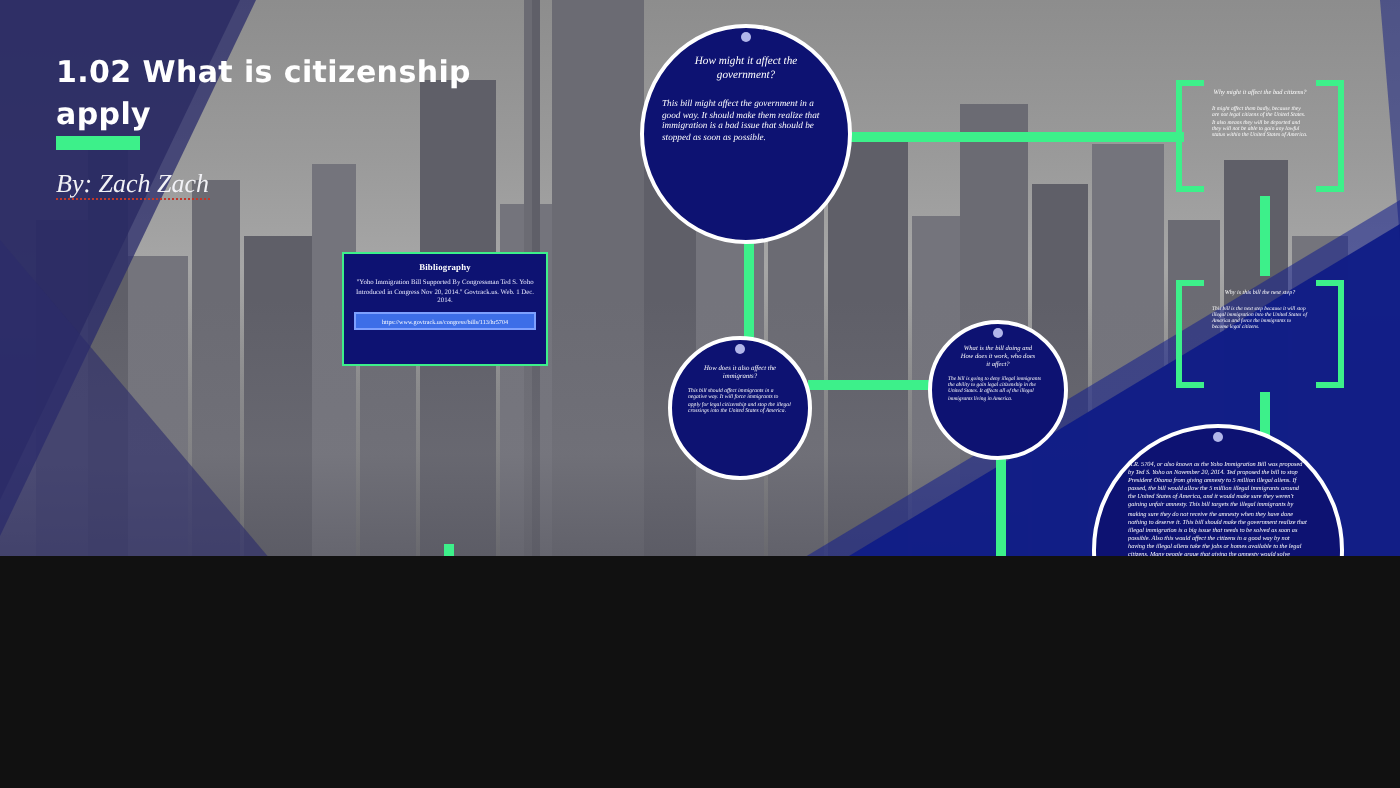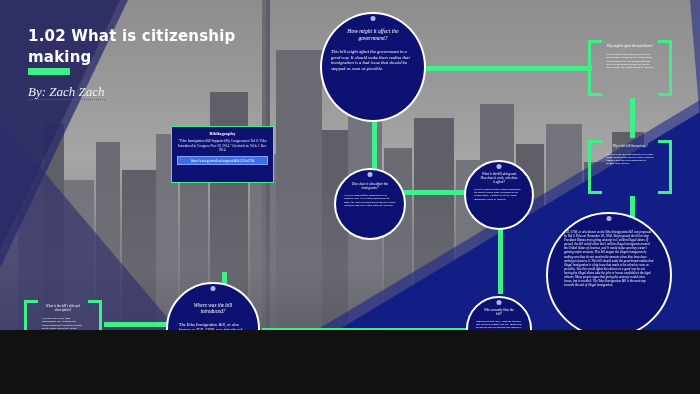--- a/index.html
+++ b/index.html
@@ -1,19 +1,19 @@
 <!DOCTYPE html>
 <html><head>
 <meta charset="utf-8">
 <style>
   * { box-sizing: border-box; margin: 0; padding: 0; }
   html, body { background: #111; }
   .stage {
     position: relative;
-    width: 700px; height: 330px;
+    width: 700px; height: 278px;
     overflow: hidden;
     font-family: "Liberation Serif", serif;
     background: #6e6e6e;
   }
 
   
   .sky {
     position: absolute; inset: 0;
     background: linear-gradient(#8d8d8d 0%, #9a9a9a 28%, #a6a6a6 48%, #8f8f8f 70%, #7a7a7a 100%);
   }
@@ -221,21 +221,21 @@
   <div class="line v" style="left:372px; top:120px; height:52px;"></div>
   <div class="line h" style="left:404px; top:190px; width:72px;"></div>
   <div class="line v" style="left:630px; top:98px;  height:40px;"></div>
   <div class="line v" style="left:498px; top:228px; height:66px;"></div>
   <div class="line v" style="left:630px; top:196px; height:40px;"></div>
   <div class="line h" style="left:262px; top:328px; width:214px;"></div>
   <div class="line h" style="left:104px; top:322px; width:64px;"></div>
   <div class="line v" style="left:222px; top:272px; height:14px;"></div>
 
   <div class="title-block">
-    <h1><span>1.02 What is citizenship</span><br><span>making</span></h1>
+    <h1><span>1.02 What is citizenship</span><br><span>apply</span></h1>
     <div class="title-underline"></div>
     <div class="byline"><span class="spell">By: Zach Zach</span></div>
   </div>
 
   <div class="biblio">
     <div class="b-title">Bibliography</div>
     <div class="b-text">"Yoho Immigration Bill Supported By Congressman Ted S. Yoho Introduced in Congress Nov 20, 2014." Govtrack.us. Web. 1 Dec. 2014.</div>
     <div class="b-link">https://www.govtrack.us/congress/bills/113/hr5704</div>
   </div>
 

